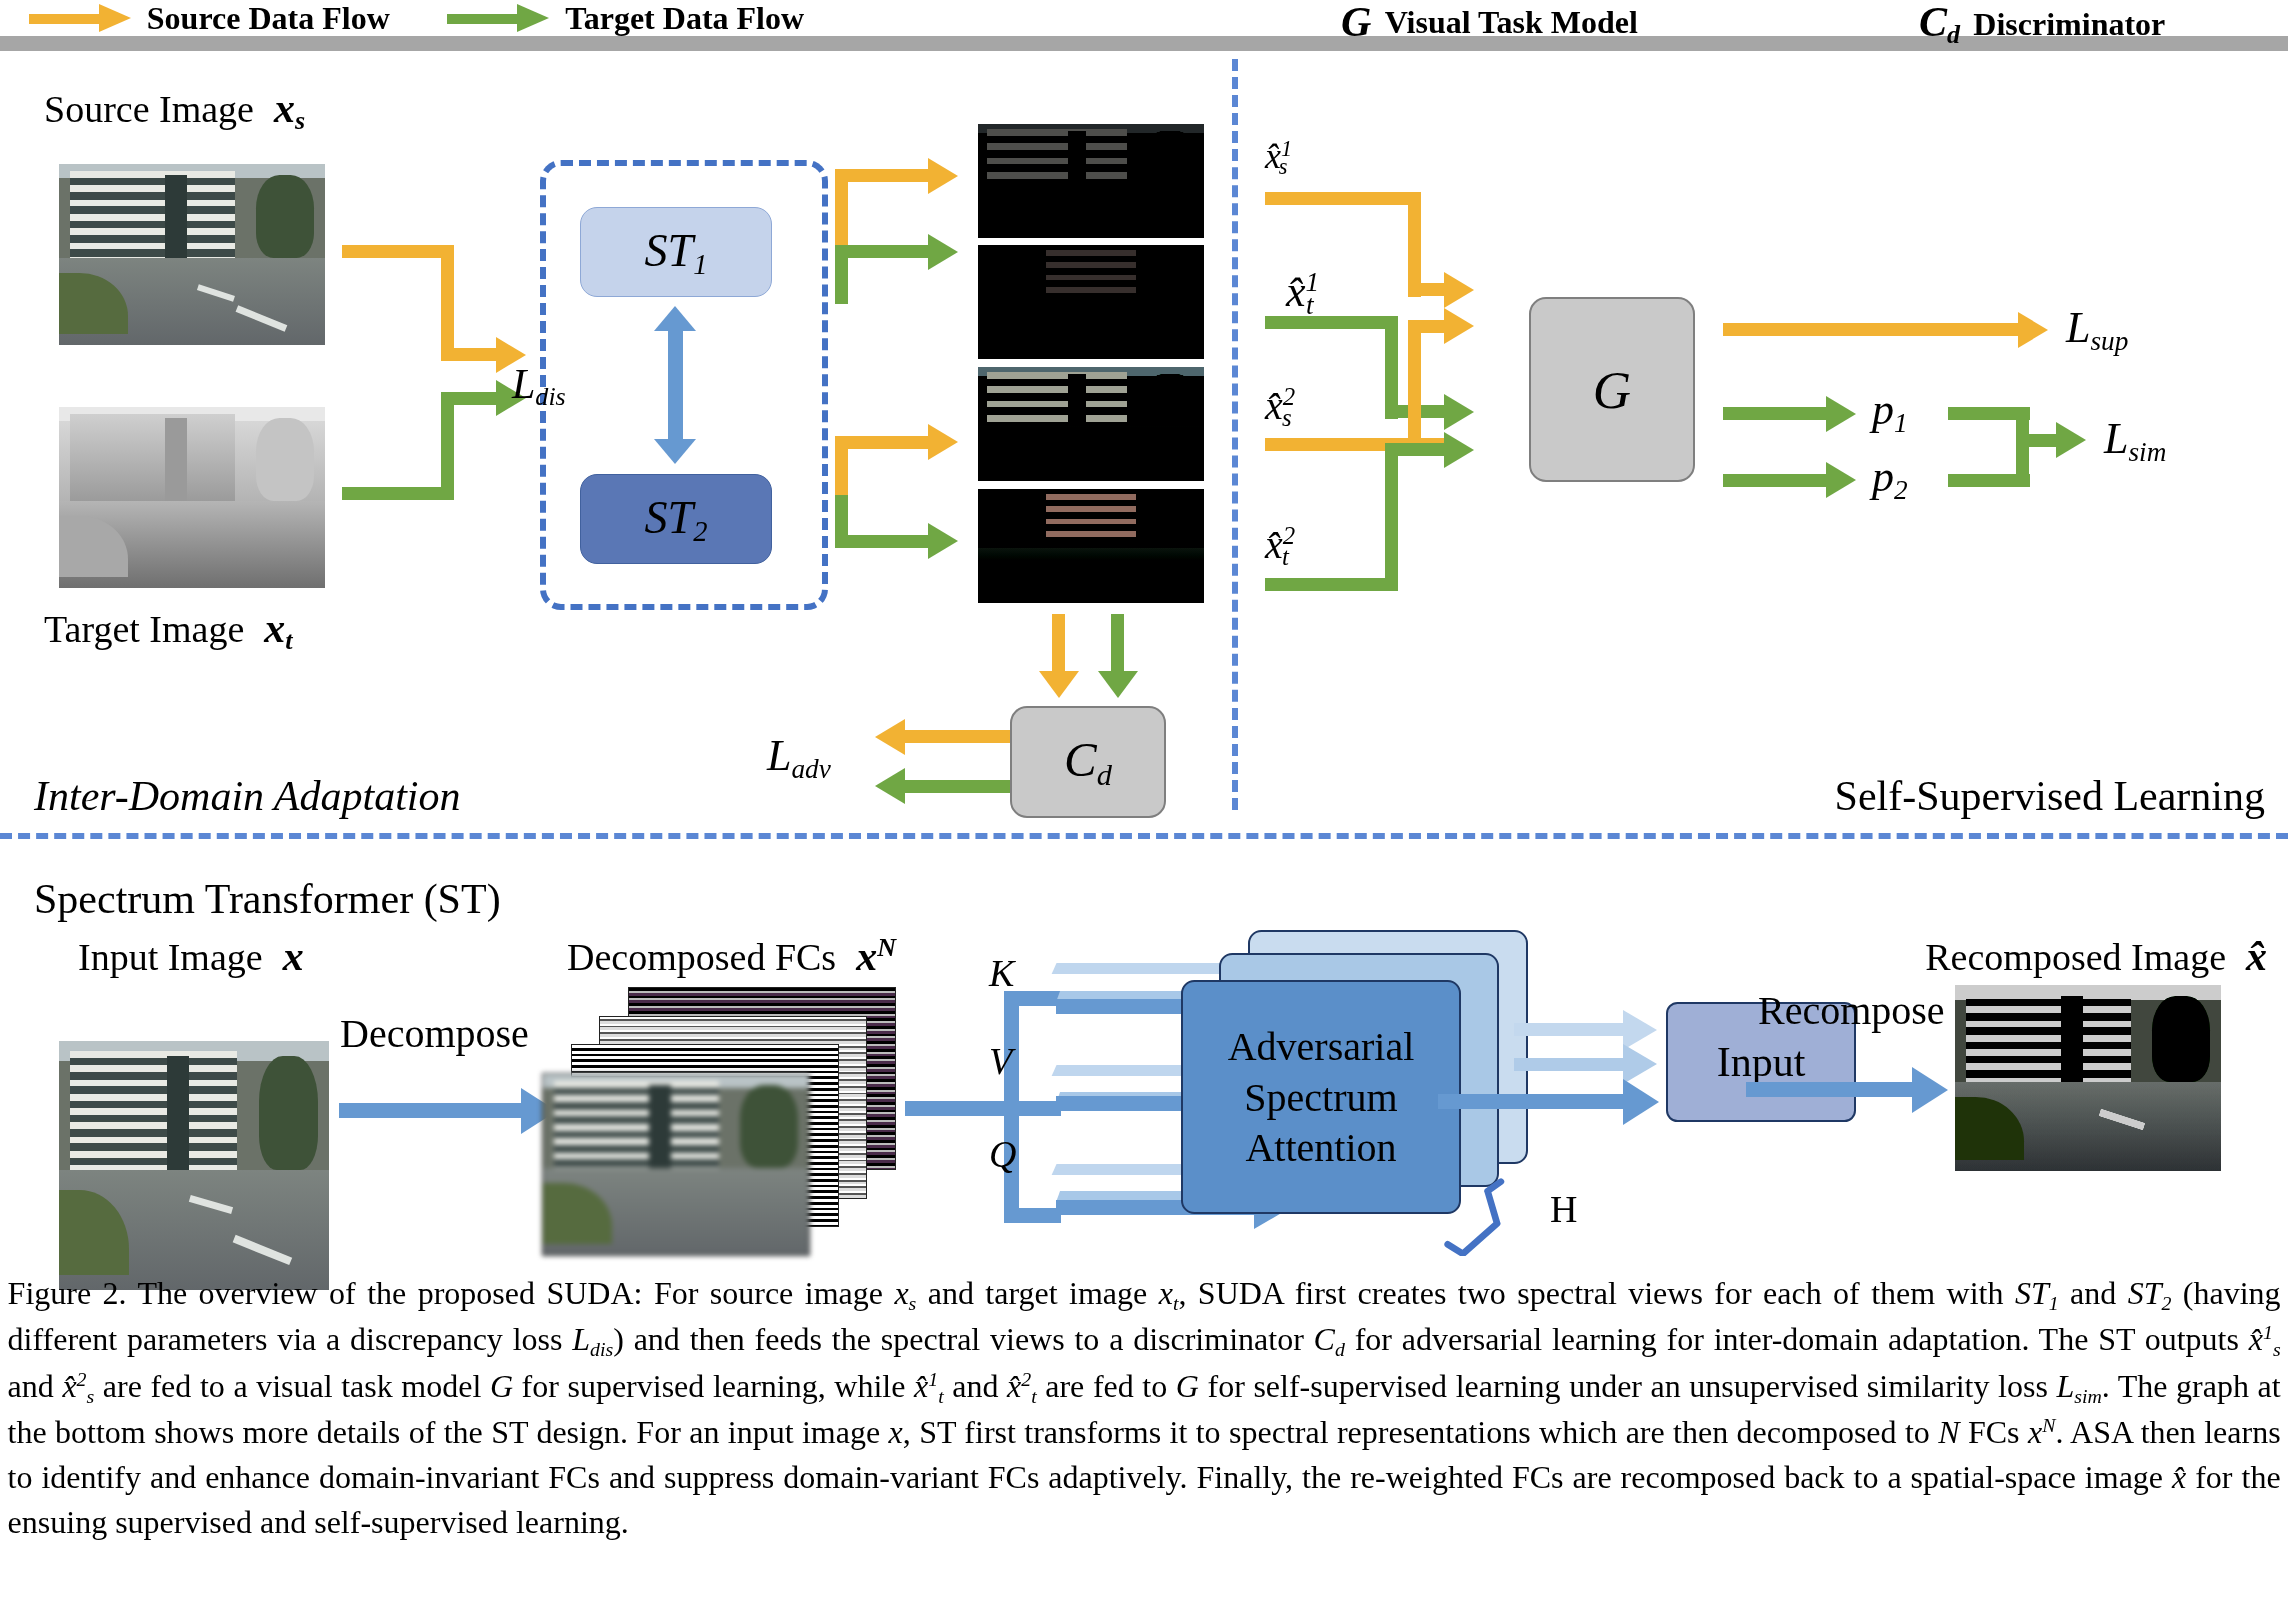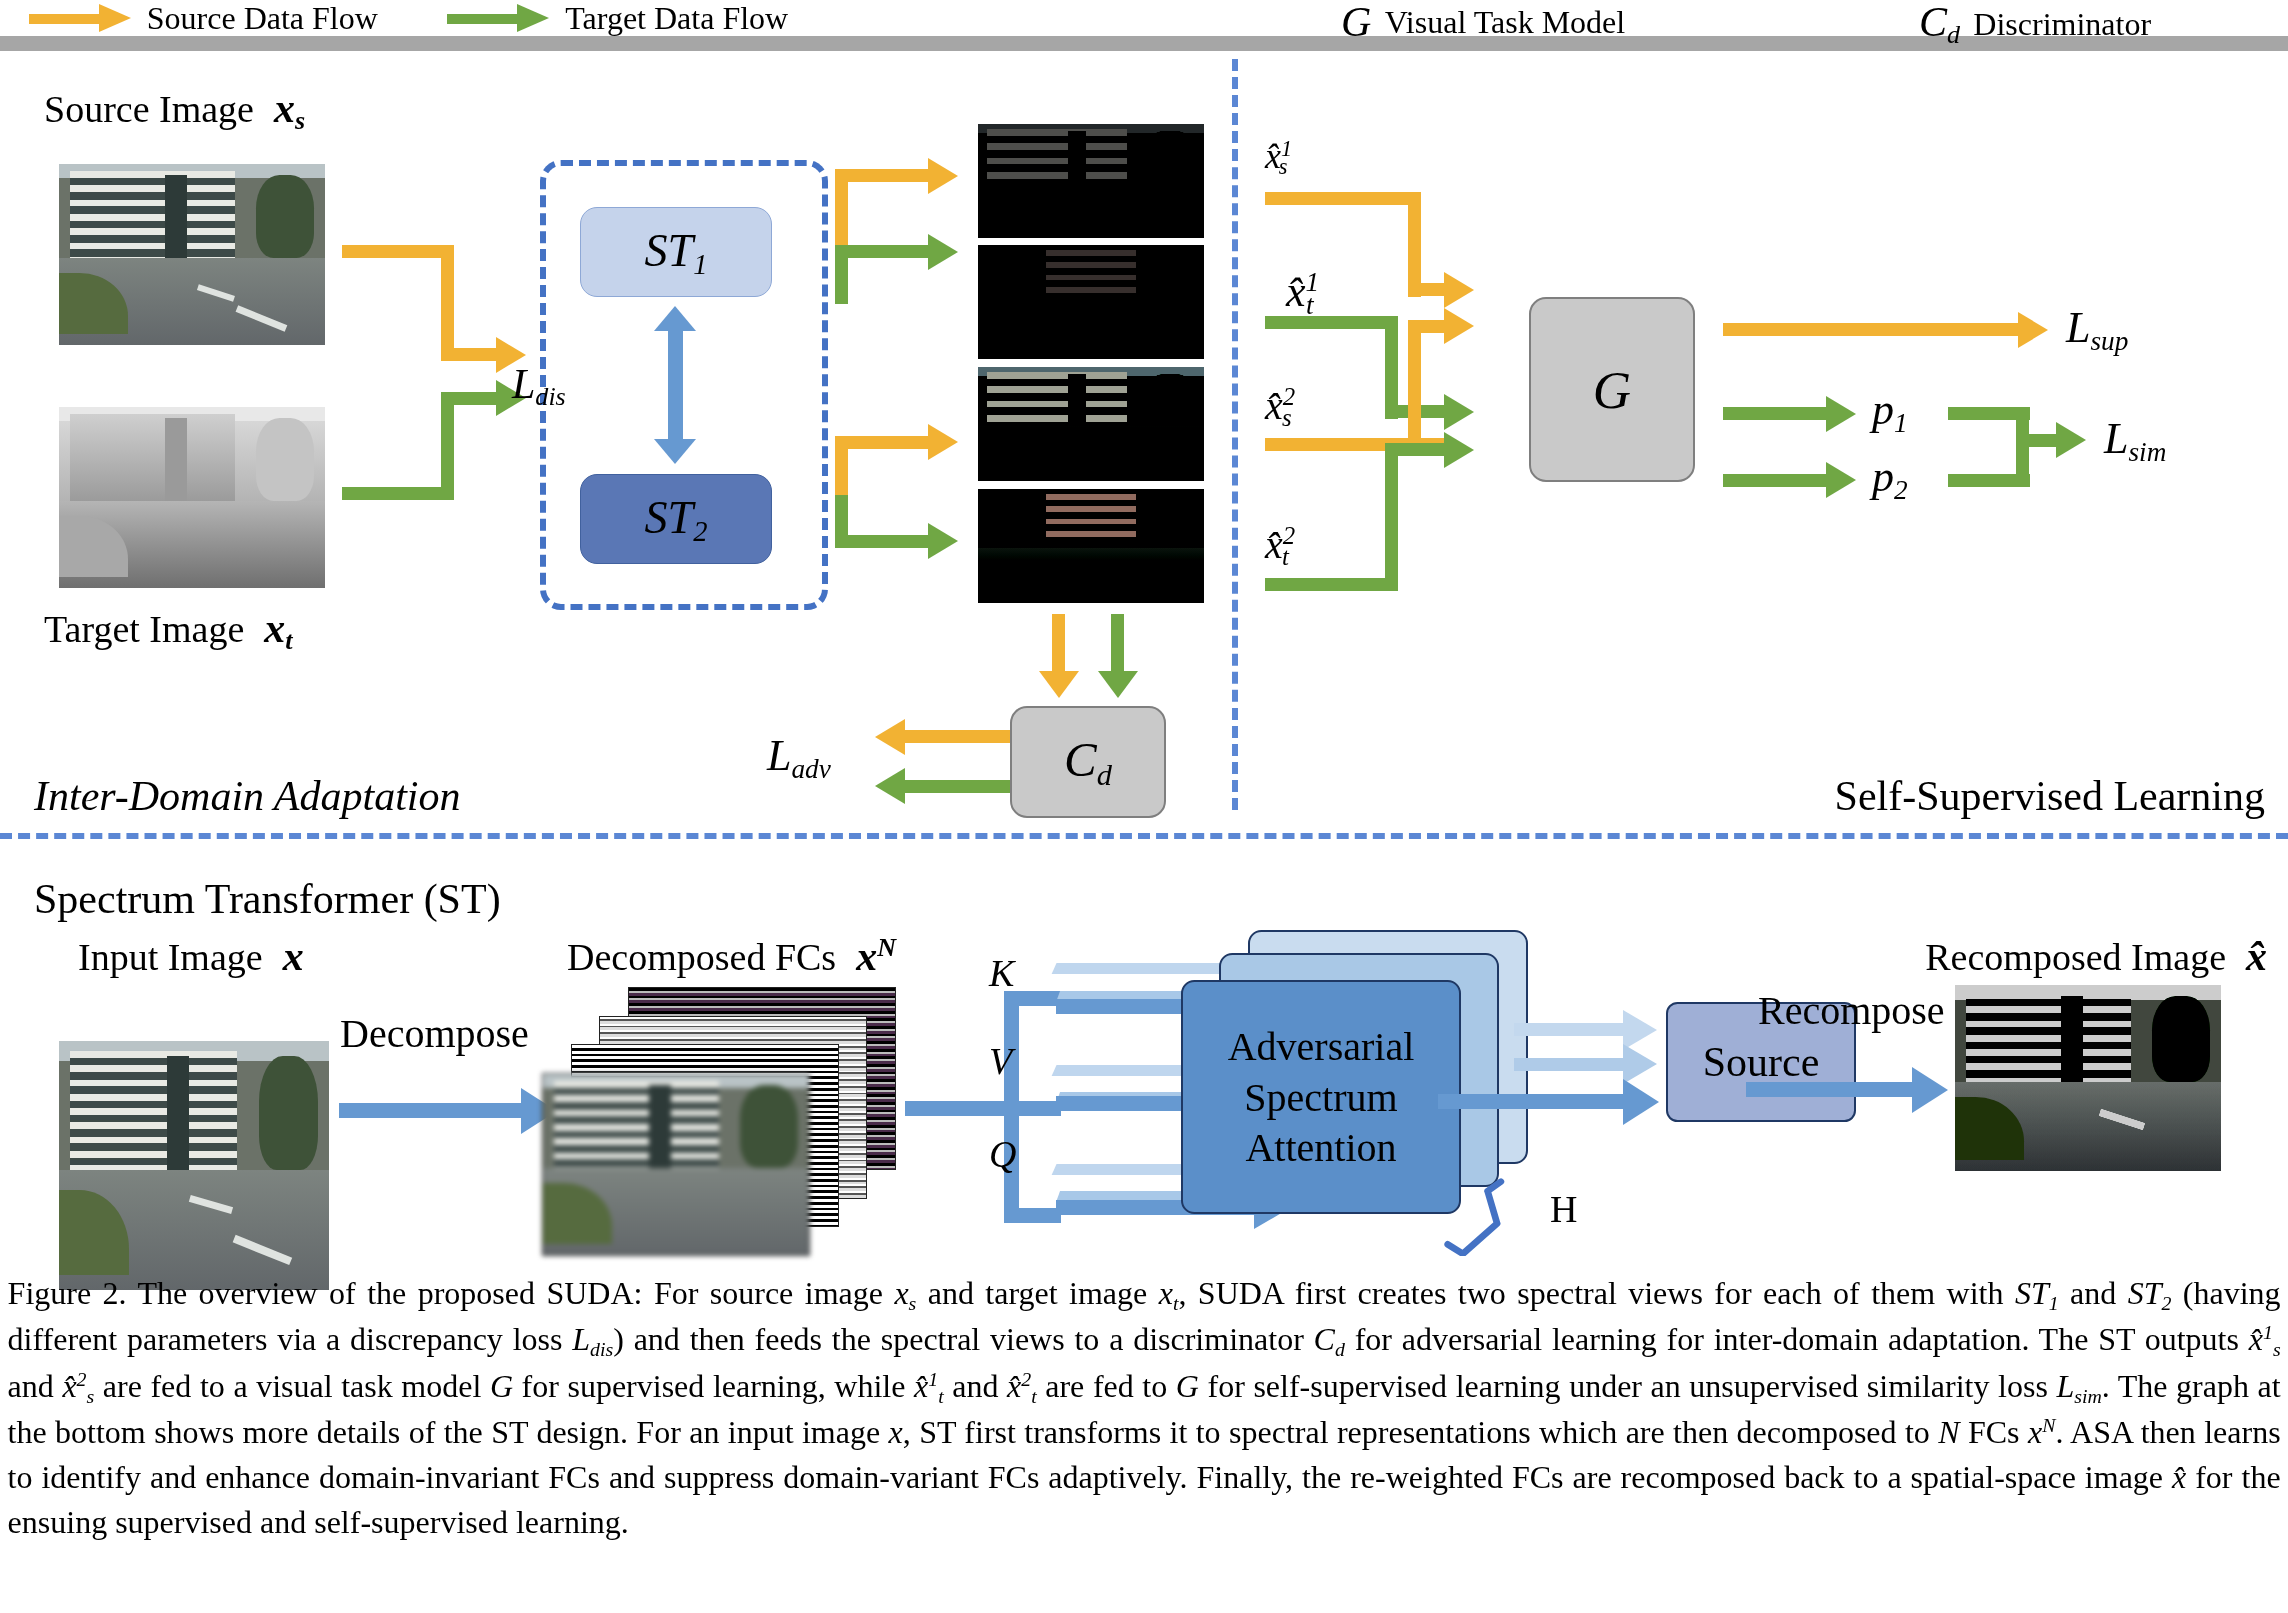--- a/index.html
+++ b/index.html
@@ -1,20 +1,20 @@
 <!DOCTYPE html>
 <html style="font-size:15px"><head>
 <meta charset="utf-8">
 <style>
   html,body{margin:0;padding:0;background:#fff;}
   body{width:2288px;height:1613px;position:relative;font-family:"Liberation Serif",serif;color:#000;overflow:hidden;}
   .abs{position:absolute;}
   
   #legend-bar{left:0;top:36px;width:2288px;height:15px;background:#a6a6a6;}
-  .legend-item{position:absolute;display:flex;align-items:center;gap:13.3px;font-size:32px;}
+  .legend-item{position:absolute;display:flex;align-items:center;gap:13.3px;font-size:32px;font-weight:bold;}
   
   .lg-arrow{width:105px;height:15px;position:relative;}
   .lg-arrow .shaft{position:absolute;left:0;top:2.9px;width:74px;height:10.5px;}
   .lg-arrow .head{position:absolute;left:70px;top:-6.7px;width:0;height:0;border-top:14.3px solid transparent;border-bottom:14.3px solid transparent;}
   
   .seg{position:absolute;}
   .arrowhead{position:absolute;width:0;height:0;}
   .ah-right{border-top:18px solid transparent;border-bottom:18px solid transparent;}
   .ah-left{border-top:18px solid transparent;border-bottom:18px solid transparent;}
   .ah-down{border-left:18px solid transparent;border-right:18px solid transparent;}
@@ -356,21 +356,21 @@
 <div class="abs" style="left:1550px;top:1187px;font-size:38px;">H</div>
 
 <div class="seg" style="left:1514px;top:1023px;width:114px;height:13.3px;background:#C3D8EE;"></div>
 <div class="arrowhead ah-right" style="left:1623px;top:1010px;border-left:34px solid #C3D8EE;border-top:20px solid transparent;border-bottom:20px solid transparent;"></div>
 <div class="seg" style="left:1514px;top:1058px;width:114px;height:13.3px;background:#AFCBE8;"></div>
 <div class="arrowhead ah-right" style="left:1623px;top:1044px;border-left:34px solid #AFCBE8;border-top:20px solid transparent;border-bottom:20px solid transparent;"></div>
 <div class="seg" style="left:1438px;top:1094px;width:190px;height:15px;background:#6699D1;"></div>
 <div class="arrowhead ah-right" style="left:1623px;top:1079px;border-left:36px solid #6699D1;border-top:23px solid transparent;border-bottom:23px solid transparent;"></div>
 
 <div class="rbox" style="left:1666px;top:1002px;width:186px;height:116px;background:#9FAFD6;border:2.9px solid #1F3864;border-radius:11.4px;">
-  <span style="font-size:42px;">Source</span>
+  <span style="font-size:42px;">Input</span>
 </div>
 
 <div class="abs" style="left:1758px;top:987px;font-size:40px;">Recompose</div>
 <div class="seg" style="left:1746px;top:1082px;width:171px;height:15px;background:#6699D1;"></div>
 <div class="arrowhead ah-right" style="left:1912px;top:1067px;border-left:36px solid #6699D1;border-top:23px solid transparent;border-bottom:23px solid transparent;"></div>
 
 <div class="abs" style="right:21px;top:932px;font-size:38px;">
   <span>Recomposed Image</span>
   <span class="m" style="font-size:42px;font-weight:bold;">&nbsp;<span>x̂</span></span>
 </div>

